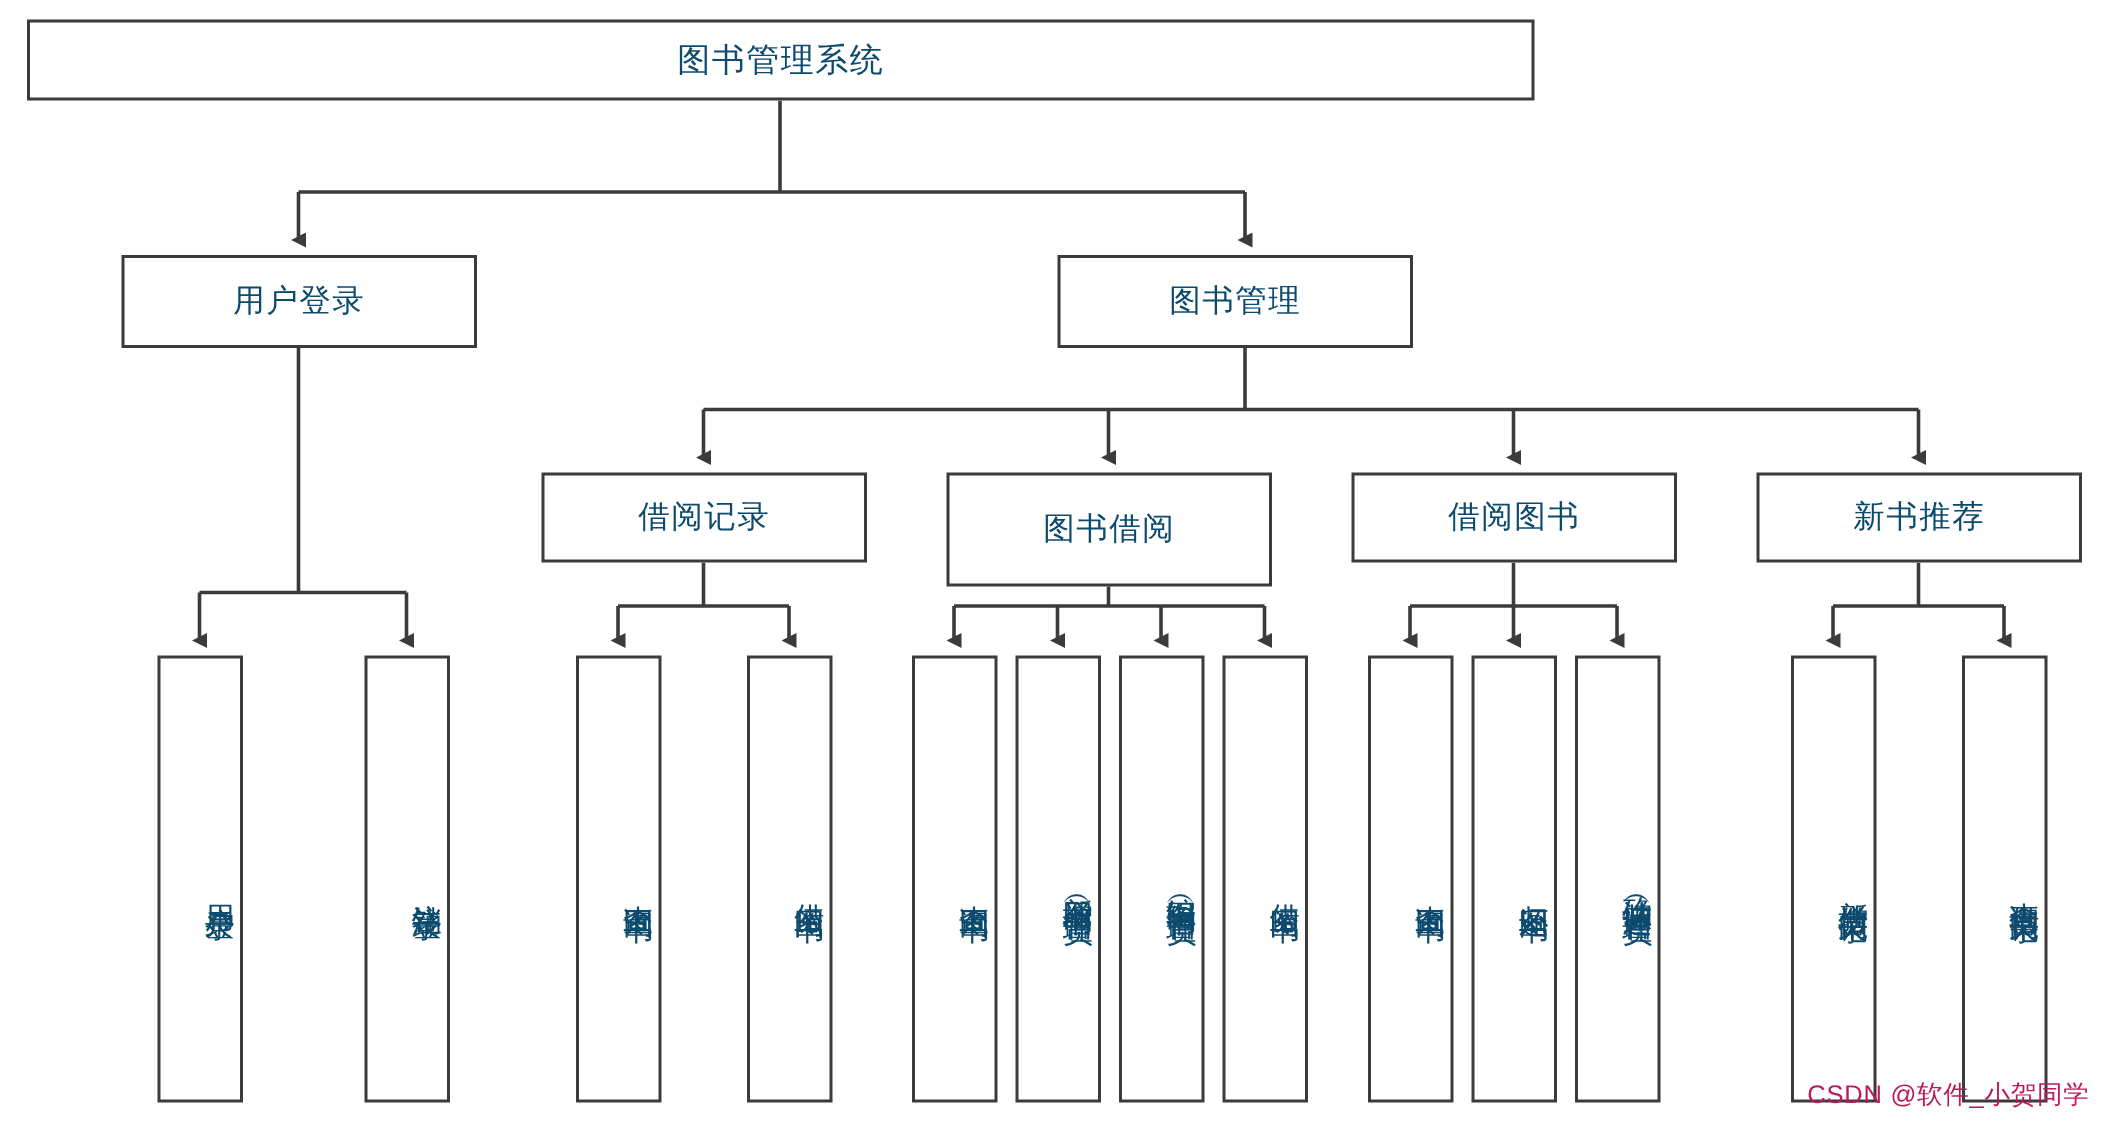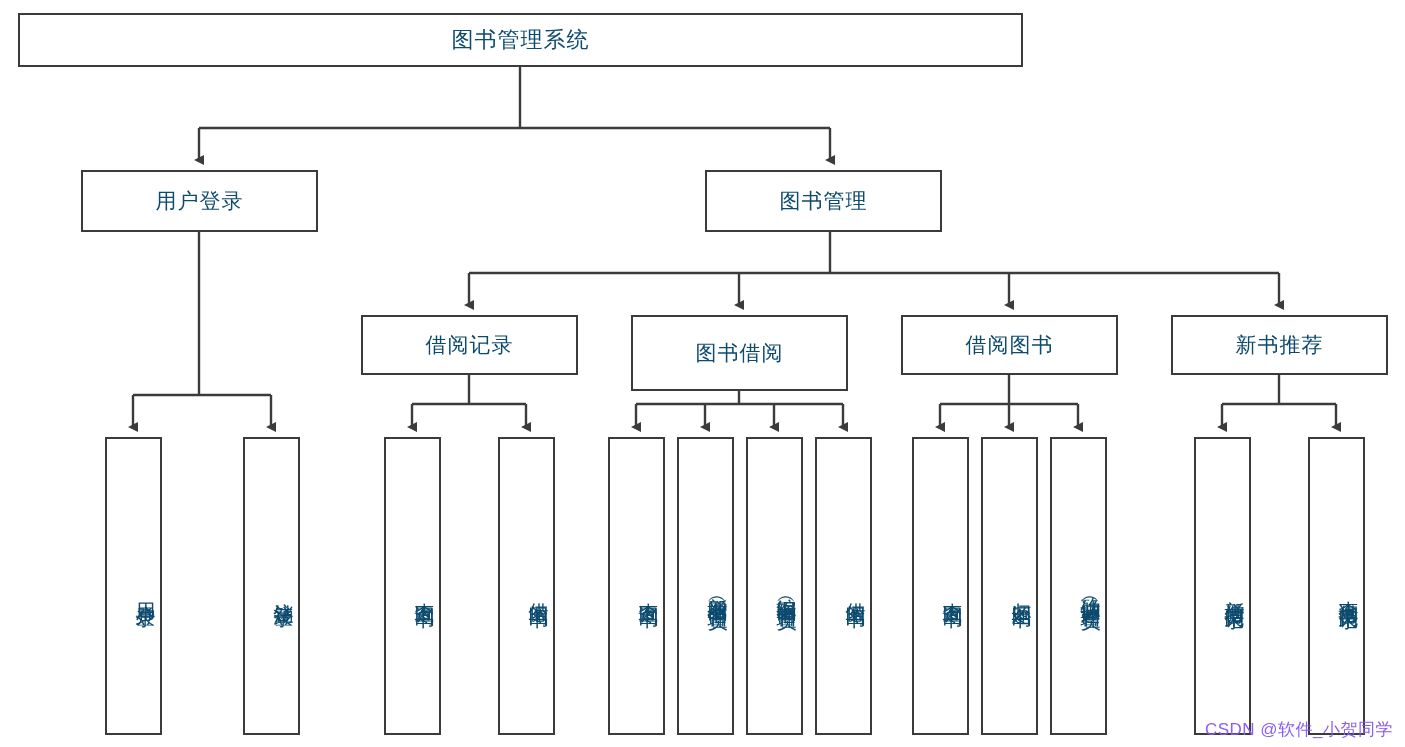--- a/index.html
+++ b/index.html
@@ -56,21 +56,21 @@
     top: 0;
     width: 1405px;
     height: 747px;
     pointer-events: none;
   }
   .watermark {
     position: absolute;
     right: 12px;
     bottom: 6px;
     font-size: 17px;
-    color: #8b5cf6;
+    color: #be185d;
     letter-spacing: 0.5px;
     white-space: nowrap;
   }
 </style>
 </head>
 <body>
 
 <div id="canvas">
 
   <svg class="wires" viewBox="0 0 1405 747" xmlns="http://www.w3.org/2000/svg">

